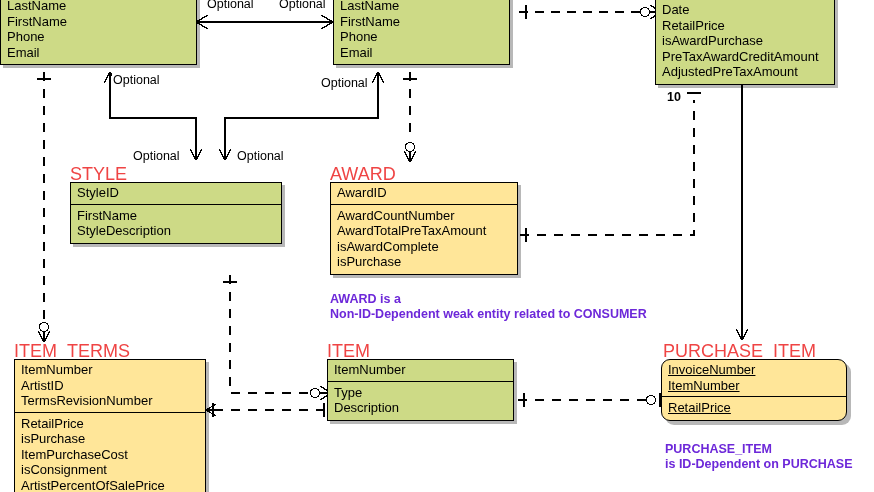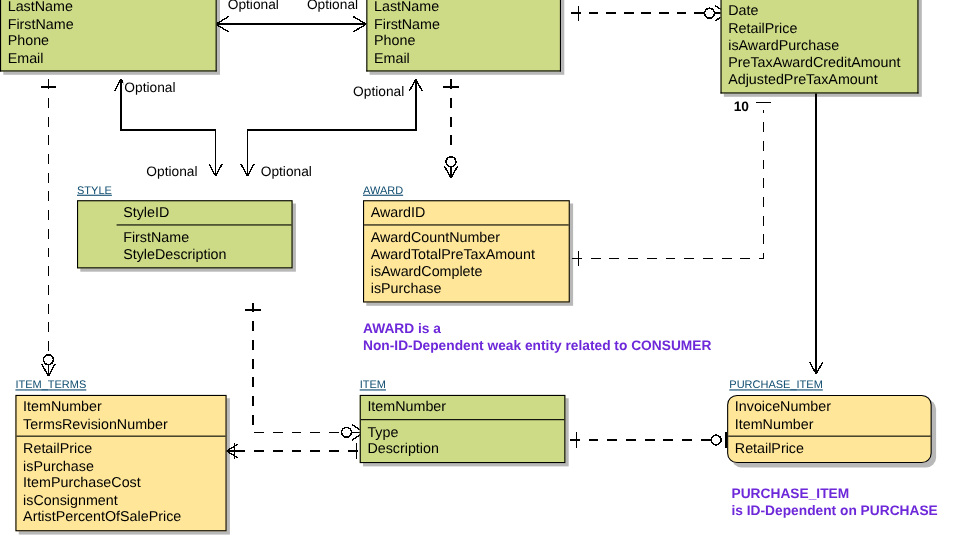--- a/index.html
+++ b/index.html
@@ -32,25 +32,24 @@
   .ebox.rounded .ekey{border-bottom:1px solid #000;}
   .enon{padding:3px 6px 4px 6px;}
   .attr{
     font-size:13px;
     line-height:15.5px;
     color:#000;
     white-space:nowrap;
   }
   .ename{
     position:absolute;
-    font-size:10px;
+    font-size:18px;
     line-height:14px;
-    color:#0c4a6e;
+    color:#ef4444;
     white-space:nowrap;
-    text-decoration:underline;
   }
   
   .cropped-top > .ebox{border-top:none;}
 
   .note{
     position:absolute;
     font-size:12.5px;
     line-height:15px;
     font-weight:bold;
     color:#6d28d9;
@@ -205,21 +204,21 @@
         <div class="attr">RetailPrice</div>
         <div class="attr">isAwardPurchase</div>
         <div class="attr">PreTaxAwardCreditAmount</div>
         <div class="attr">AdjustedPreTaxAmount</div>
       </div>
     </div>
   </div>
 
   <span class="ename" style="left:70px;top:167px;">STYLE</span>
   <div class="entity" style="left:70px;top:182px;width:184px;">
-    <div class="ebox green" style="width:196px;padding-left:35px;">
+    <div class="ebox green" style="width:212px;">
       <div class="ekey">
         <div class="attr">StyleID</div>
       </div>
       <div class="enon">
         <div class="attr">FirstName</div>
         <div class="attr">StyleDescription</div>
       </div>
     </div>
   </div>
 
@@ -236,20 +235,21 @@
         <div class="attr">isPurchase</div>
       </div>
     </div>
   </div>
 
   <span class="ename" style="left:14px;top:344px;">ITEM_TERMS</span>
   <div class="entity" style="left:14px;top:359px;width:192px;">
     <div class="ebox yellow" style="width:192px;">
       <div class="ekey">
         <div class="attr">ItemNumber</div>
+        <div class="attr">ArtistID</div>
         <div class="attr">TermsRevisionNumber</div>
       </div>
       <div class="enon">
         <div class="attr">RetailPrice</div>
         <div class="attr">isPurchase</div>
         <div class="attr">ItemPurchaseCost</div>
         <div class="attr">isConsignment</div>
         <div class="attr">ArtistPercentOfSalePrice</div>
       </div>
     </div>
@@ -262,21 +262,21 @@
         <div class="attr">ItemNumber</div>
       </div>
       <div class="enon">
         <div class="attr">Type</div>
         <div class="attr">Description</div>
       </div>
     </div>
   </div>
 
   <span class="ename" style="left:663px;top:344px;">PURCHASE_ITEM</span>
-  <div class="entity" style="left:661px;top:359px;width:186px;">
+  <div class="entity" style="left:661px;top:359px;width:186px;text-decoration:underline;">
     <div class="ebox yellow rounded" style="width:186px;">
       <div class="ekey">
         <div class="attr">InvoiceNumber</div>
         <div class="attr">ItemNumber</div>
       </div>
       <div class="enon">
         <div class="attr">RetailPrice</div>
       </div>
     </div>
   </div>

